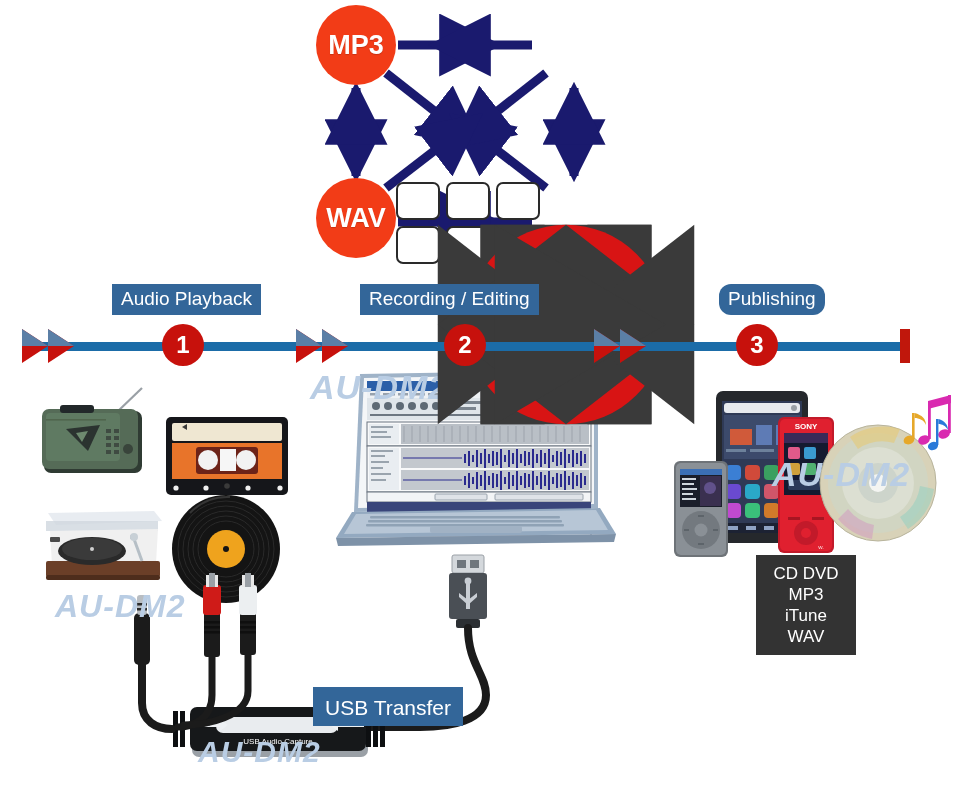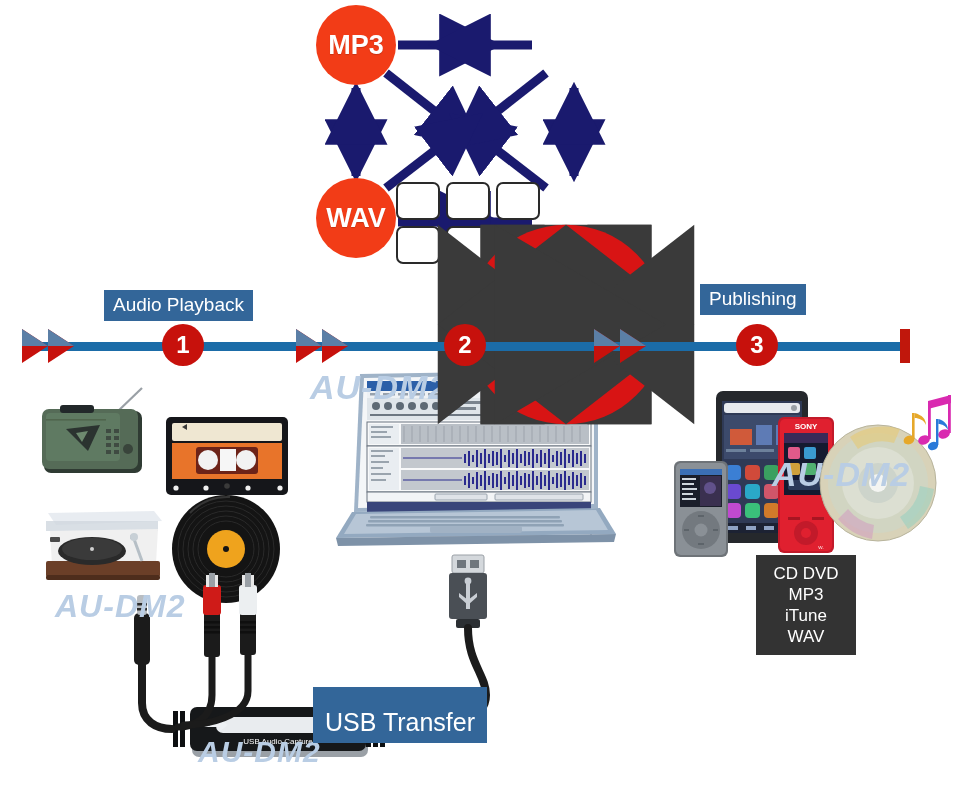--- a/index.html
+++ b/index.html
@@ -61,24 +61,24 @@
   
   .chip{
     position:absolute;
     background:#336699;
     color:#ffffff;
     font-size:19px;
     padding:4px 9px 5px 9px;
     white-space:nowrap;
     z-index:12;
   }
-  #chip-playback{left:104px;top:284px;margin-top:6px;}
+  #chip-playback{left:112px;top:284px;}
   #chip-recording{left:360px;top:284px;}
-  #chip-publishing{left:700px;top:284px;}
-  #chip-usb{left:313px;top:687px;font-size:25px;padding:21px 12px 6px 12px;}
+  #chip-publishing{left:719px;top:284px;border-radius:12px;}
+  #chip-usb{left:313px;top:687px;font-size:21px;padding:9px 12px 6px 12px;}
 
   
   #timeline{position:absolute;left:0;top:322px;width:960px;height:56px;z-index:10;}
   .tl-line{position:absolute;left:24px;top:20px;width:884px;height:9px;background:#1b6ca8;}
   .tl-end{position:absolute;left:900px;top:7px;width:10px;height:34px;background:#c0170c;}
   .tl-chev{position:absolute;top:5px;width:56px;height:38px;}
   .tl-chev.c1{left:22px;}
   .tl-chev.c2{left:296px;}
   .tl-chev.c3{left:594px;}
   .tl-num{
@@ -175,20 +175,21 @@
       </div>
       <div class="tbtn">
         <svg viewBox="0 0 22 20">
           <path d="M6,3 L18,10 L6,17 z" fill="#3a3a3a"></path>
         </svg>
       </div>
     </div>
   </div>
 
   <div class="chip" id="chip-playback">Audio Playback</div>
+  <div class="chip" id="chip-recording">Recording / Editing</div>
   <div class="chip" id="chip-publishing">Publishing</div>
 
   <div id="timeline">
     <div class="tl-line"></div>
 
     <svg class="tl-chev c1" viewBox="0 0 56 38">
       <path d="M0,2 L26,19 L0,36 z" fill="#c7110c"></path>
       <path d="M0,2 L26,19 L0,19 z" fill="#5b7fa6"></path>
       <path d="M26,2 L52,19 L26,36 z" fill="#c7110c"></path>
       <path d="M26,2 L52,19 L26,19 z" fill="#5b7fa6"></path>

